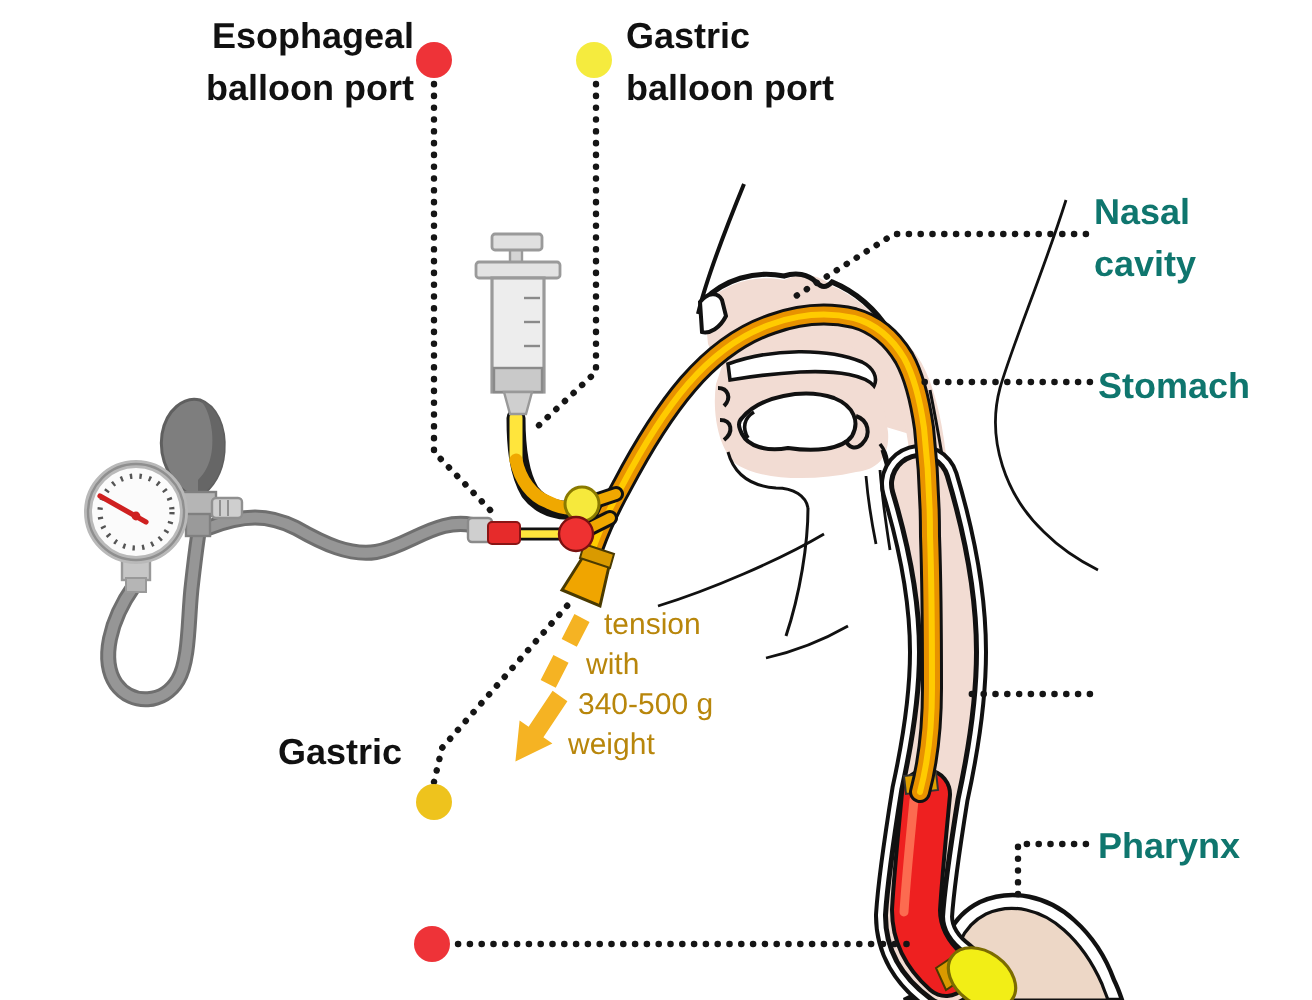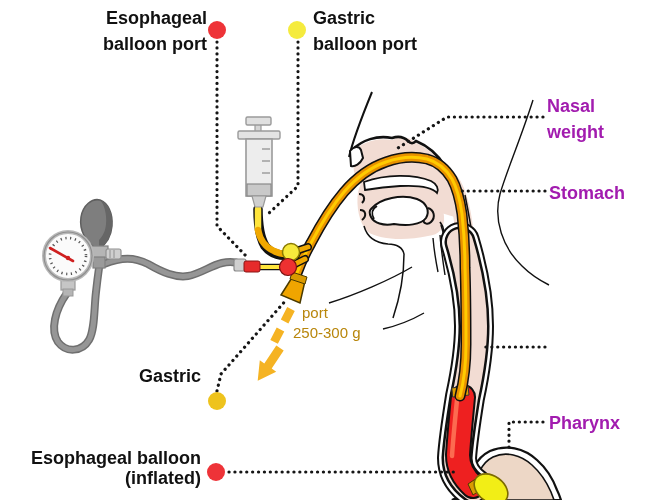--- a/index.html
+++ b/index.html
@@ -2,21 +2,21 @@
 <html><head>
 <meta charset="utf-8">
 <style>
   html,body{margin:0;padding:0;background:#fff;}
   .stage{position:relative;width:656px;height:500px;background:#fff;overflow:hidden;
          font-family:"Liberation Sans",sans-serif;}
   .stage svg{position:absolute;left:0;top:0;}
   .lbl{position:absolute;font-weight:bold;font-size:18px;line-height:26px;color:#111;}
   .lbl .ln{display:block;}
   .right{text-align:right;}
-  .gray{color:#a21caf;}
+  .gray{color:#0f766e;}
   .tight{line-height:25px;}
   .xtight{line-height:20px;}
   .tension{position:absolute;left:284px;top:303px;font-size:15px;line-height:20px;
            color:#b8860b;font-weight:normal;}
   .tension .ln{display:block;}
   .tension .ln:nth-child(1){padding-left:18px;}
   .tension .ln:nth-child(2){padding-left:9px;}
   .tension .ln:nth-child(3){padding-left:5px;}
   .tension .ln:nth-child(4){padding-left:0;}
 </style>
@@ -188,39 +188,37 @@
     <span class="ln">balloon port</span>
   </div>
 
   <div class="lbl" style="left:313px;top:5px;width:140px">
     <span class="ln">Gastric</span>
     <span class="ln">balloon port</span>
   </div>
 
   <div class="lbl gray" style="left:547px;top:93px;width:105px">
     <span class="ln">Nasal</span>
-    <span class="ln">weight</span>
+    <span class="ln">cavity</span>
   </div>
 
   <div class="lbl gray" style="left:549px;top:180px;width:105px">
     <span class="ln">Stomach</span>
   </div>
 
 
   <div class="lbl gray" style="left:549px;top:410px;width:105px">
     <span class="ln">Pharynx</span>
   </div>
 
   <div class="lbl right tight" style="left:55px;top:364px;width:146px">
     <span class="ln">Gastric</span>
   </div>
 
-  <div class="lbl right xtight" style="left:8px;top:448px;width:193px">
-    <span class="ln">Esophageal balloon</span>
-    <span class="ln">(inflated)</span>
-  </div>
 
   <div class="tension">
-    <span class="ln">port</span>
-    <span class="ln">250-300 g</span>
+    <span class="ln">tension</span>
+    <span class="ln">with</span>
+    <span class="ln">340-500 g</span>
+    <span class="ln">weight</span>
   </div>
 
 </div>
 
 </body></html>

